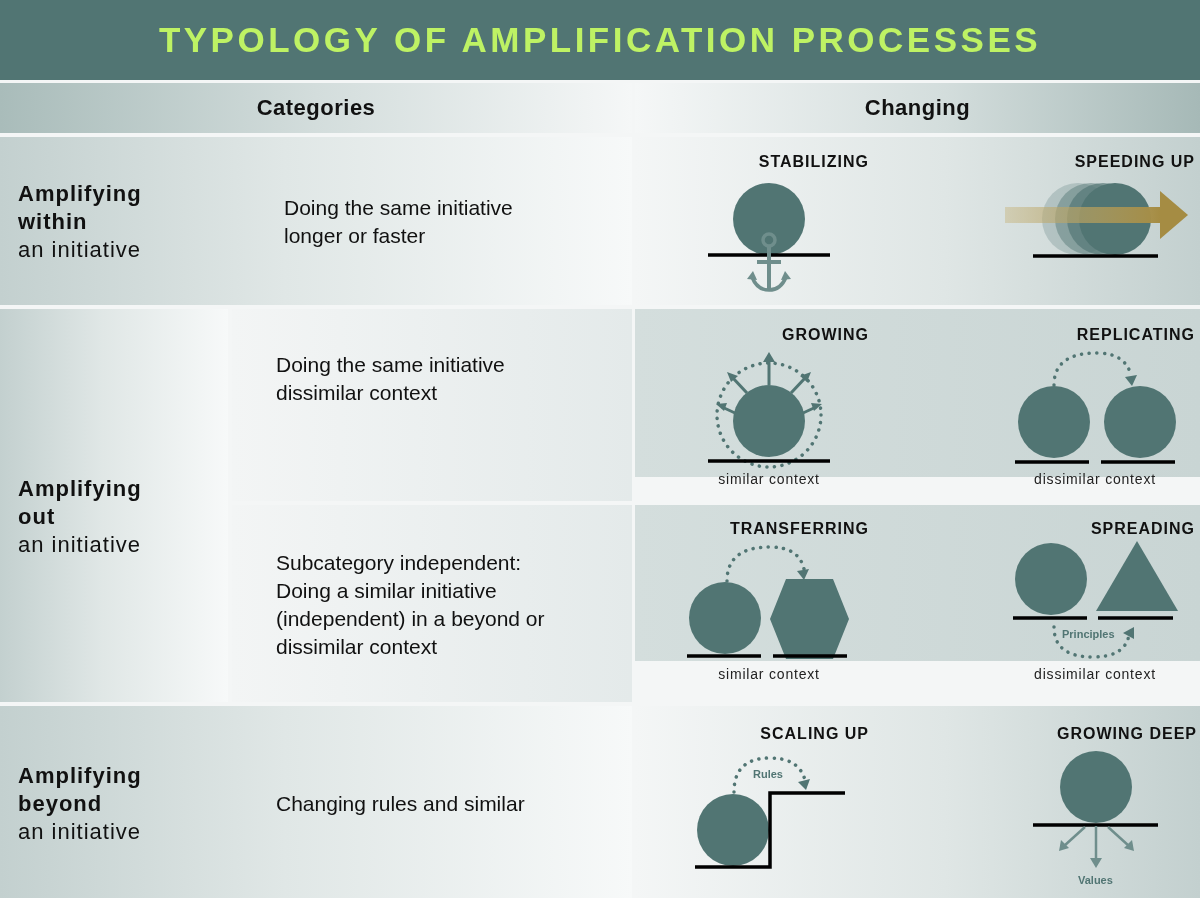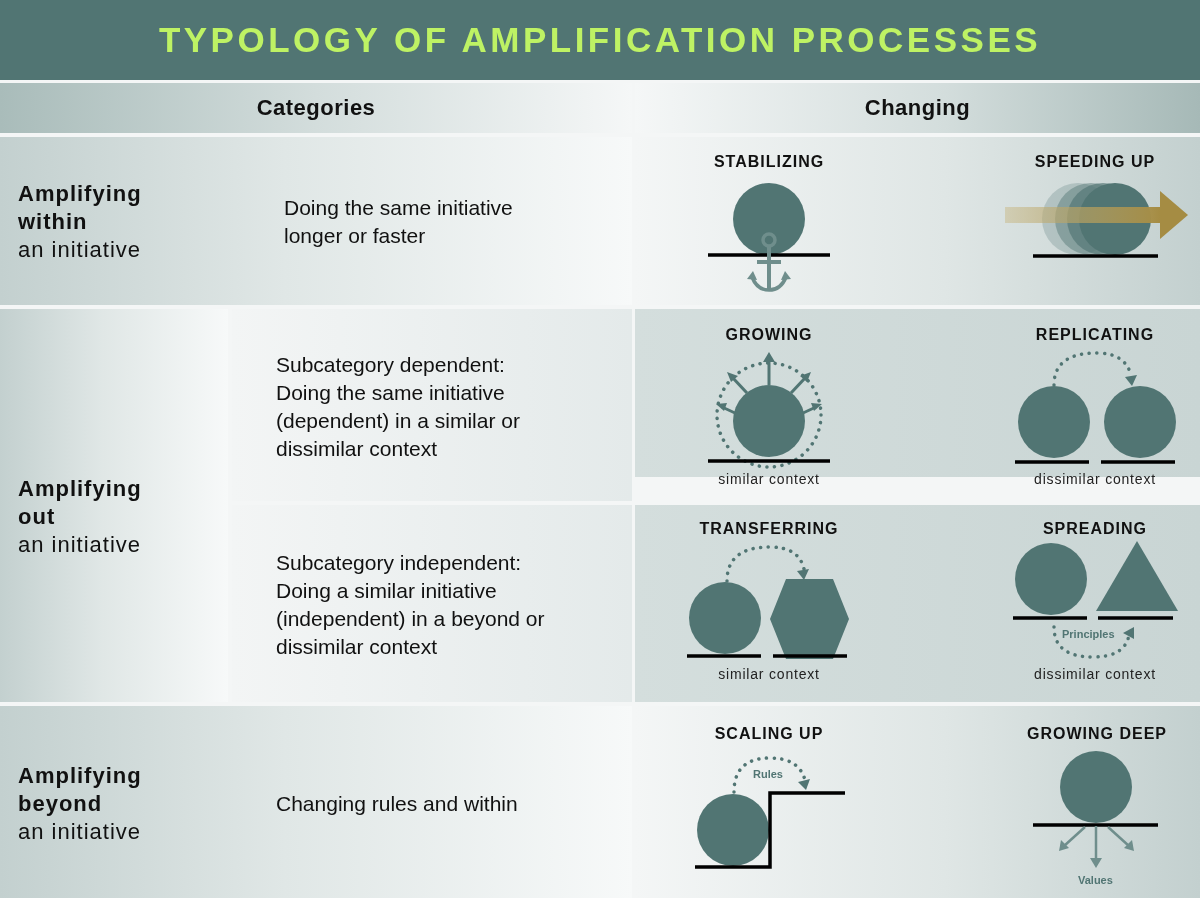--- a/index.html
+++ b/index.html
@@ -24,21 +24,21 @@
   .grad-lr { background: linear-gradient(90deg, #c3d0cf 0%, #e0e7e6 45%, #f7f9f9 100%); padding-left: 15px; }
   .grad-rl { background: linear-gradient(90deg, #f4f6f6 0%, #dfe6e5 55%, #c3d0cf 100%); }
   .grad-mid { background: linear-gradient(90deg, #d4dedd 0%, #c9d5d4 100%); }
 
   .cat-label { position: absolute; left: 18px; font-size: 22px; line-height: 28px; color: #111; letter-spacing: 1px; }
   .cat-label b { display: block; font-weight: bold; }
   .cat-label span { display: block; font-weight: normal; }
 
   .desc { position: absolute; font-size: 21px; line-height: 28px; color: #111; }
 
-  .proc-title { position: absolute; font-size: 16px; font-weight: bold; color: #111; letter-spacing: 1px; text-align: center; width: 200px; }
+  .proc-title { position: absolute; font-size: 16px; font-weight: bold; color: #111; letter-spacing: 1px; text-align: right; width: 200px; }
   .ctx-label { position: absolute; font-size: 14px; color: #222; letter-spacing: 0.8px; text-align: center; width: 200px; }
   svg.fig { position: absolute; overflow: visible; }
   .svg-label { font-family: "Liberation Sans", sans-serif; font-size: 11px; font-weight: bold; fill: #517573; }
 </style>
 </head>
 <body>
 
 <div class="title-bar">
   <h1>TYPOLOGY OF AMPLIFICATION PROCESSES</h1>
 </div>
@@ -94,23 +94,21 @@
 
 <div class="cell grad-lr" style="left:0;top:309px;width:228px;height:393px;">
   <div class="cat-label" style="top:166px;">
     <b>Amplifying</b>
     <b>out</b>
     <span>an initiative</span>
   </div>
 </div>
 <div class="cell" style="left:232px;top:309px;width:400px;height:192px;background:linear-gradient(90deg,#f3f5f5 0%,#e4eaea 100%);">
   <div class="desc" style="left:44px;top:42px;">
-    <div>Subcategory dependent:</div>
     <div>Doing the same initiative</div>
-    <div>(dependent) in a similar or</div>
     <div>dissimilar context</div>
   </div>
 </div>
 <div class="cell" style="left:232px;top:505px;width:400px;height:197px;background:linear-gradient(90deg,#f3f5f5 0%,#e4eaea 100%);">
   <div class="desc" style="left:44px;top:44px;">
     <div>Subcategory independent:</div>
     <div>Doing a similar initiative</div>
     <div>(independent) in a beyond or</div>
     <div>dissimilar context</div>
   </div>
@@ -140,21 +138,21 @@
     <circle cx="39" cy="73" r="36" fill="#517573"></circle>
     <circle cx="125" cy="73" r="36" fill="#517573"></circle>
     <path d="M39 36 Q39 4 82 4 Q110 4 116 26" fill="none" stroke="#517573" stroke-width="3.5" stroke-dasharray="0.1 7.5" stroke-linecap="round"></path>
     <polygon points="110,28 122,26 117,37" fill="#517573"></polygon>
     <line x1="0" y1="113" x2="74" y2="113" stroke="#000" stroke-width="3.5"></line>
     <line x1="86" y1="113" x2="160" y2="113" stroke="#000" stroke-width="3.5"></line>
   </svg>
   <div class="ctx-label" style="left:360px;top:162px;">dissimilar context</div>
 </div>
 
-<div class="cell grad-mid" style="left:635px;top:505px;width:565px;height:197px;">
+<div class="cell grad-mid" style="left:635px;top:505px;width:565px;height:156px;">
   <div class="proc-title" style="left:34px;top:15px;">TRANSFERRING</div>
   <svg class="fig" style="left:52px;top:38px;" width="170" height="120" viewBox="0 0 170 120">
     <circle cx="38" cy="75" r="36" fill="#517573"></circle>
     <polygon points="101,39 148,39 164,79 148,119 101,119 85,79" fill="#517573" transform="translate(-2,-3)"></polygon>
     <path d="M40 38 Q40 4 83 4 Q112 4 117 26" fill="none" stroke="#517573" stroke-width="3.5" stroke-dasharray="0.1 7.5" stroke-linecap="round"></path>
     <polygon points="110,28 122,26 117,37" fill="#517573"></polygon>
     <line x1="0" y1="113" x2="74" y2="113" stroke="#000" stroke-width="3.5"></line>
     <line x1="86" y1="113" x2="160" y2="113" stroke="#000" stroke-width="3.5"></line>
   </svg>
   <div class="ctx-label" style="left:34px;top:161px;">similar context</div>
@@ -172,21 +170,21 @@
   <div class="ctx-label" style="left:360px;top:161px;">dissimilar context</div>
 </div>
 
 <div class="cell grad-lr" style="left:0;top:706px;width:632px;height:192px;">
   <div class="cat-label" style="top:56px;">
     <b>Amplifying</b>
     <b>beyond</b>
     <span>an initiative</span>
   </div>
   <div class="desc" style="left:276px;top:84px;">
-    <div>Changing rules and within</div>
+    <div>Changing rules and similar</div>
   </div>
 </div>
 <div class="cell grad-rl" style="left:635px;top:706px;width:565px;height:192px;">
   <div class="proc-title" style="left:34px;top:19px;">SCALING UP</div>
   <svg class="fig" style="left:60px;top:46px;" width="160" height="120" viewBox="0 0 160 120">
     <circle cx="38" cy="78" r="36" fill="#517573"></circle>
     <polyline points="0,115 75,115 75,41 150,41" fill="none" stroke="#000" stroke-width="3.5"></polyline>
     <path d="M39 40 Q39 6 75 6 Q104 6 110 28" fill="none" stroke="#517573" stroke-width="3.5" stroke-dasharray="0.1 7.5" stroke-linecap="round"></path>
     <polygon points="103,30 115,27 111,38" fill="#517573"></polygon>
     <text class="svg-label" x="58" y="26">Rules</text>

